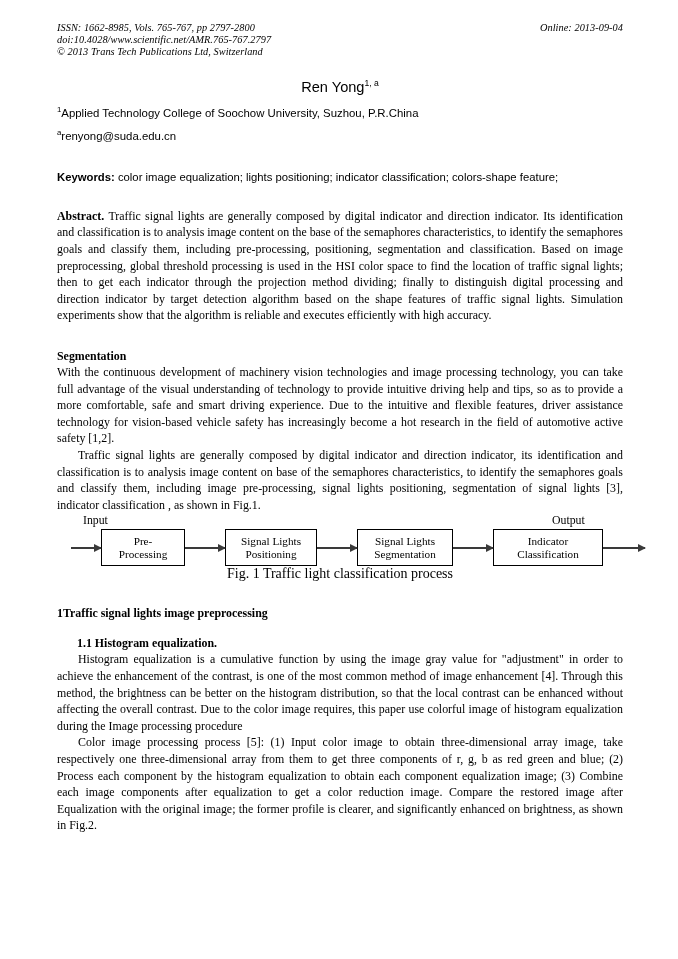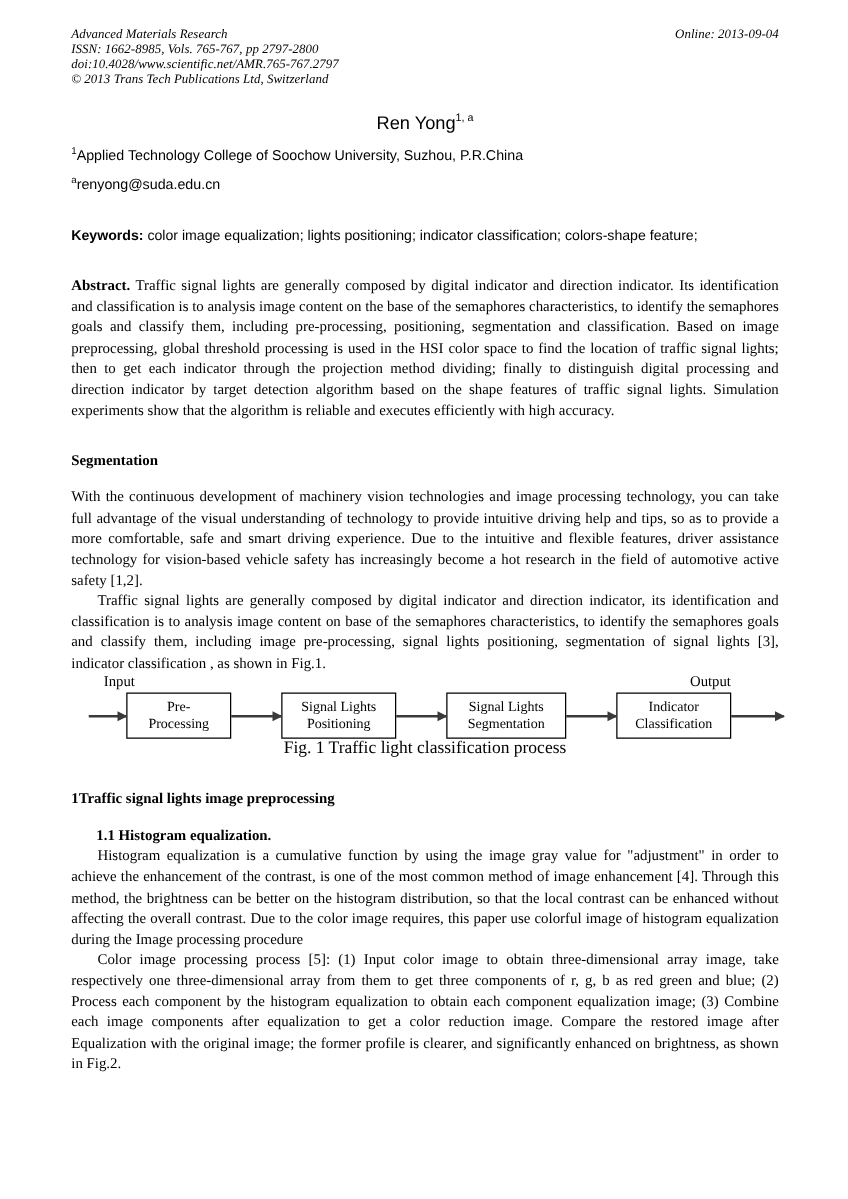--- a/index.html
+++ b/index.html
@@ -116,21 +116,21 @@
     font-weight: bold;
     font-size: 11.9px;
     line-height: 16px;
   }
   p.body-text {
     margin: 0;
     font-size: 11.9px;
     line-height: 16.6px;
     text-align: justify;
   }
-  p.body-text.first { margin-top: 13px; }
+  p.body-text.first { margin-top: 0; }
   p.body-text.indent { text-indent: 21px; }
   p.body-text.tight { margin-top: 0; }
 
   
   .figure-wrap {
     margin-top: 10px;
     position: relative;
     height: 58px;
   }
   .flow {
@@ -149,21 +149,21 @@
     align-items: center;
     justify-content: center;
     font-size: 11.2px;
     line-height: 13.2px;
     text-align: center;
     padding: 0 4px;
   }
   .box-1 { width: 84px; }
   .box-2 { width: 92px; }
   .box-3 { width: 96px; }
-  .box-4 { width: 92px; }
+  .box-4 { width: 110px; }
 
   .arrow {
     position: relative;
     height: 2px;
     background: #3a3a3a;
     flex: none;
   }
   .arrow::after {
     content: "";
     position: absolute;
@@ -195,21 +195,20 @@
     font-size: 14px;
     line-height: 14px;
   }
 </style>
 </head>
 <body>
 
 <div class="page">
 
   <div class="journal-header">
-    <div class="line">Advanced Materials Research</div>
     <div class="line">ISSN: 1662-8985, Vols. 765-767, pp 2797-2800</div>
     <div class="line">doi:10.4028/www.scientific.net/AMR.765-767.2797</div>
     <div class="line">© 2013 Trans Tech Publications Ltd, Switzerland</div>
     <div class="online-date">Online: 2013-09-04</div>
   </div>
 
 
   <div class="author-line">
     <span>Ren Yong</span><sup>1, a</sup>
   </div>

